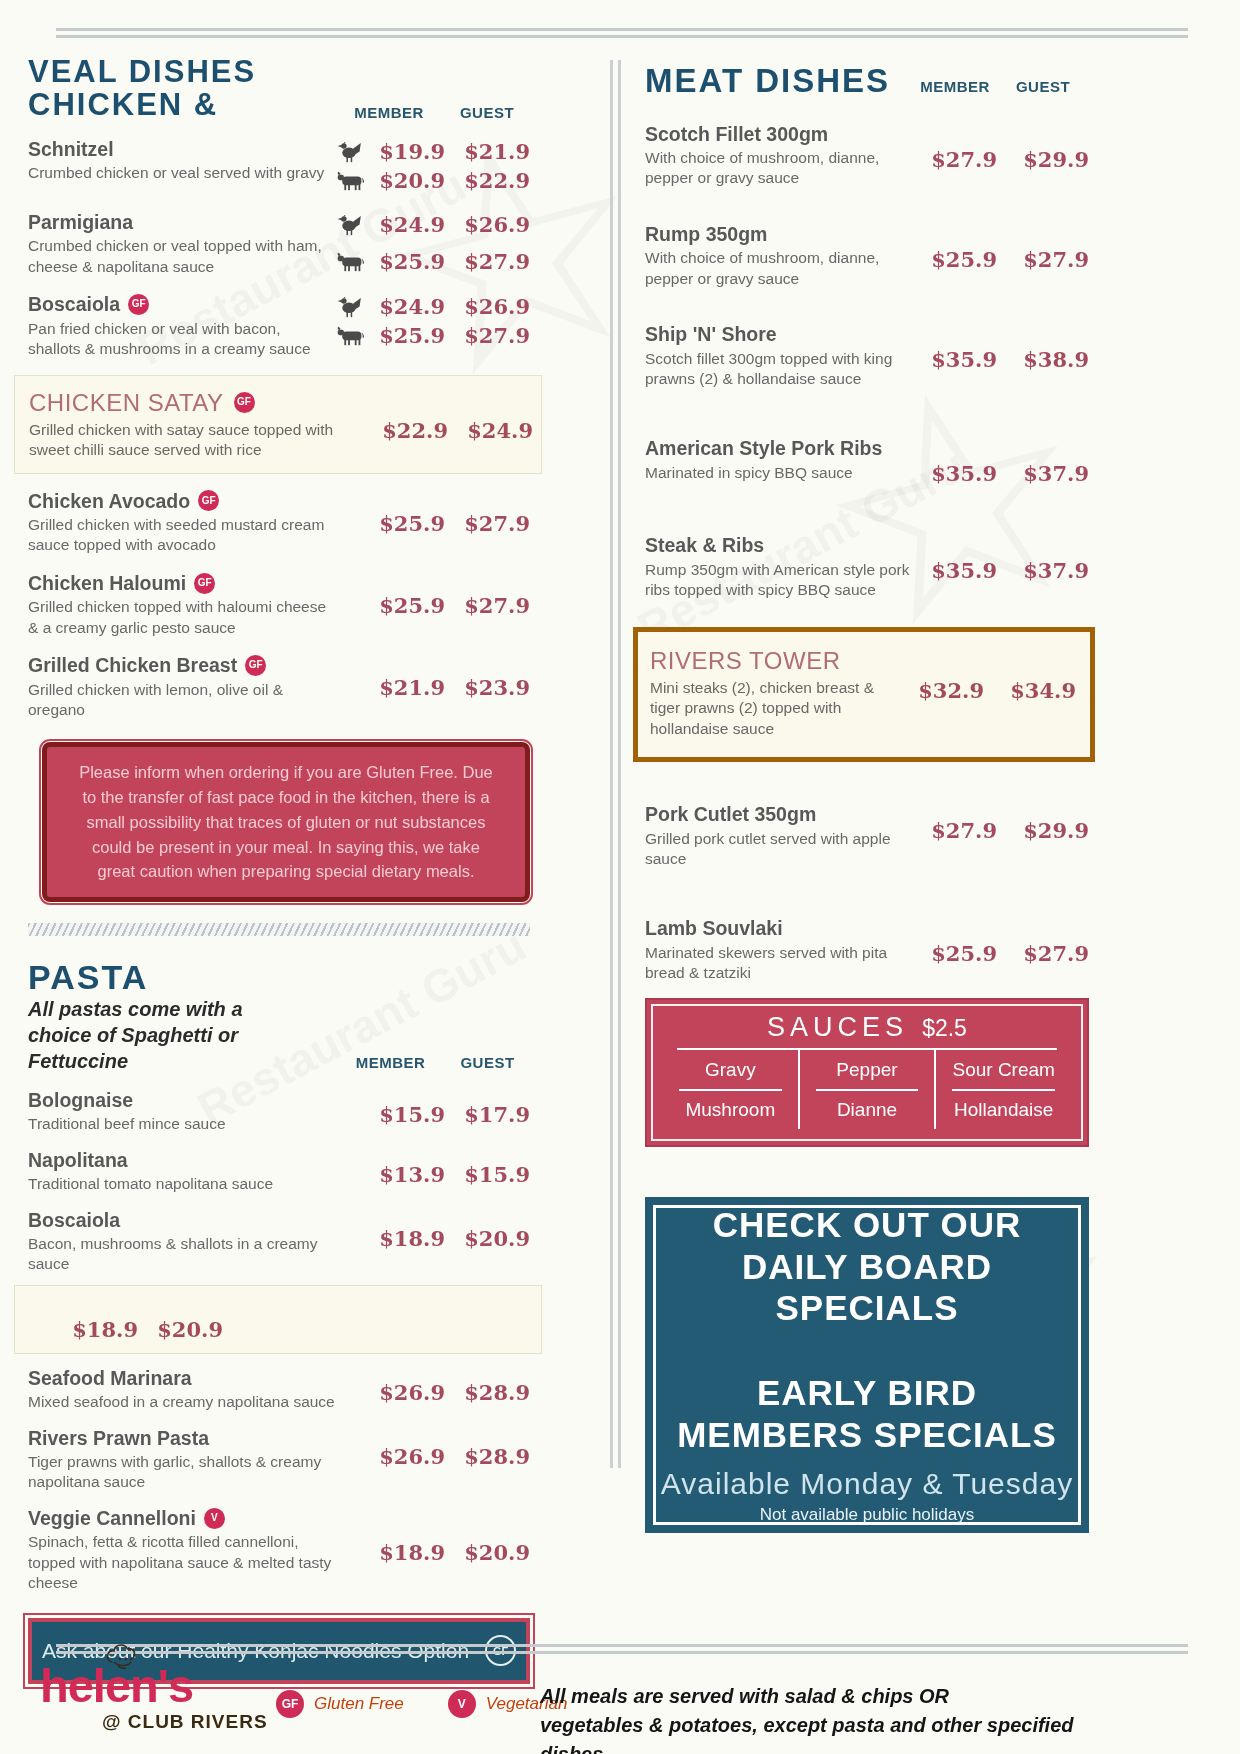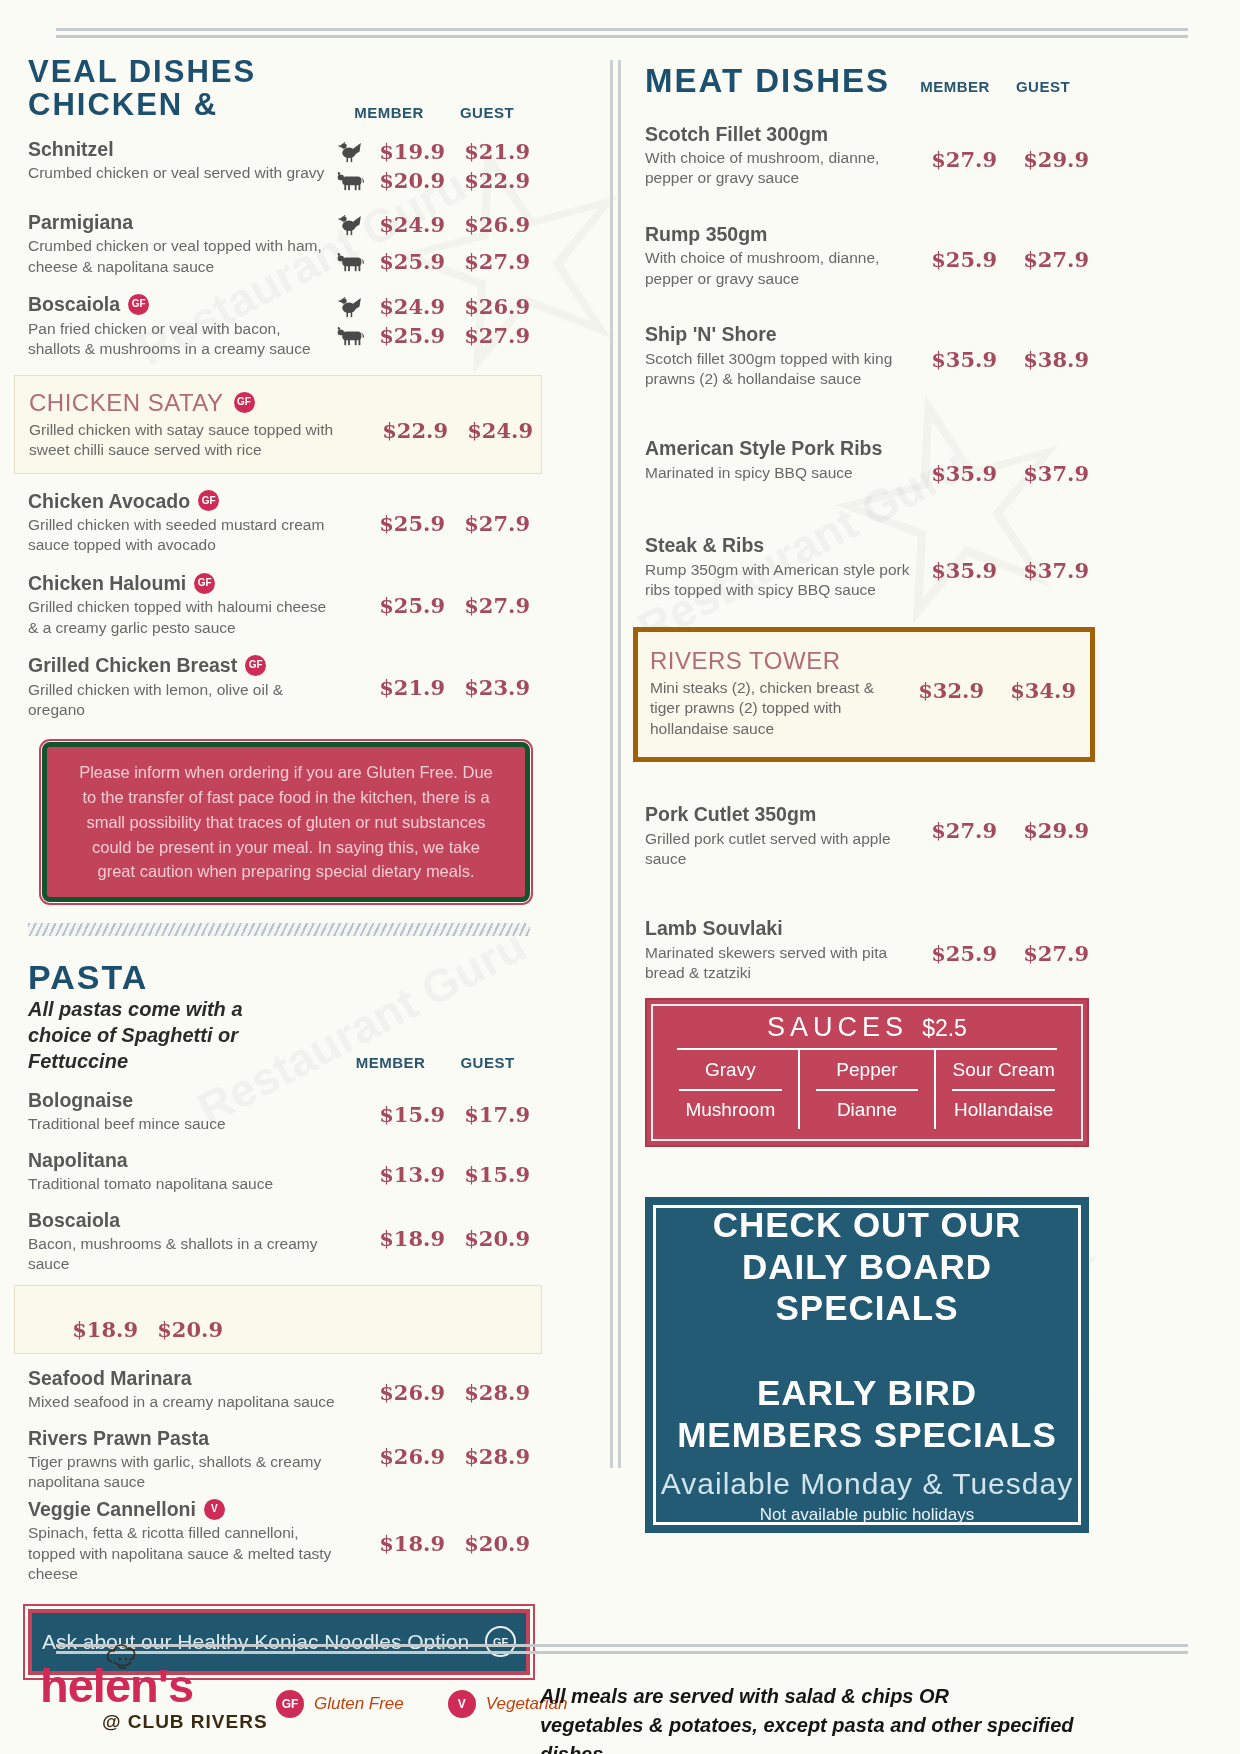--- a/index.html
+++ b/index.html
@@ -42,21 +42,21 @@
   .iprices.single{padding-top:20px;}
 
   .gfbadge,.vbadge{width:21px;height:21px;border-radius:50%;background:#ce2c57;color:#fff;font-size:10px;font-weight:700;display:inline-flex;align-items:center;justify-content:center;flex-shrink:0;letter-spacing:0;}
 
   .hl-box{background:#fbf9ec;border:1px solid #e6e1ca;padding:12px 4px 12px 14px;margin:0 -12px 15px -14px;display:flex;}
   .hl-box .itext{width:310px;}
   .hl-title{color:#b26b79;font-size:24px;font-weight:400;letter-spacing:.5px;}
   .hl-box .iname{gap:10px;}
 
   
-  .notice{margin:22px 0 0 14px;background:#c2445a;border:5px solid #14532d;outline:2px solid #c2445a;outline-offset:1px;border-radius:8px;color:#f3cbd2;font-size:16.5px;line-height:1.5;text-align:center;padding:13px 26px;}
+  .notice{margin:22px 0 0 14px;background:#c2445a;border:5px solid #7f1d1d;outline:2px solid #c2445a;outline-offset:1px;border-radius:8px;color:#f3cbd2;font-size:16.5px;line-height:1.5;text-align:center;padding:13px 26px;}
 
   .hatch{margin-top:21px;height:13px;background:repeating-linear-gradient(115deg,#b7c4cd 0 2px,#f4f5f2 2px 6px);}
 
   
   .pasta-head{margin-top:24px;}
   .pasta-sub-row{display:flex;align-items:flex-end;}
   .pasta-sub{width:308px;font-style:italic;font-weight:700;color:#2b2b2b;font-size:20px;line-height:1.3;}
   .pasta-heads{width:194px;display:flex;padding-bottom:3px;}
   .pasta-heads .hm{width:109px;text-align:center;}
   .pasta-heads .hg{width:85px;text-align:center;}
@@ -421,21 +421,21 @@
         </div>
         <div class="iprices single" style="padding-top:12px;">
           <div class="prow">
             <span class="picon"></span>
             <span class="pm price">$26.9</span>
             <span class="pg price">$28.9</span>
           </div>
         </div>
       </div>
 
-      <div class="item" style="margin-bottom:4px;">
+      <div class="item" style="margin-bottom:13px;">
         <div class="itext">
           <div class="iname">
               <span>Rivers Prawn Pasta</span>
             </div>
           <div class="idesc">Tiger prawns with garlic, shallots &amp; creamy napolitana sauce</div>
         </div>
         <div class="iprices single" style="padding-top:16px;">
           <div class="prow">
             <span class="picon"></span>
             <span class="pm price">$26.9</span>

